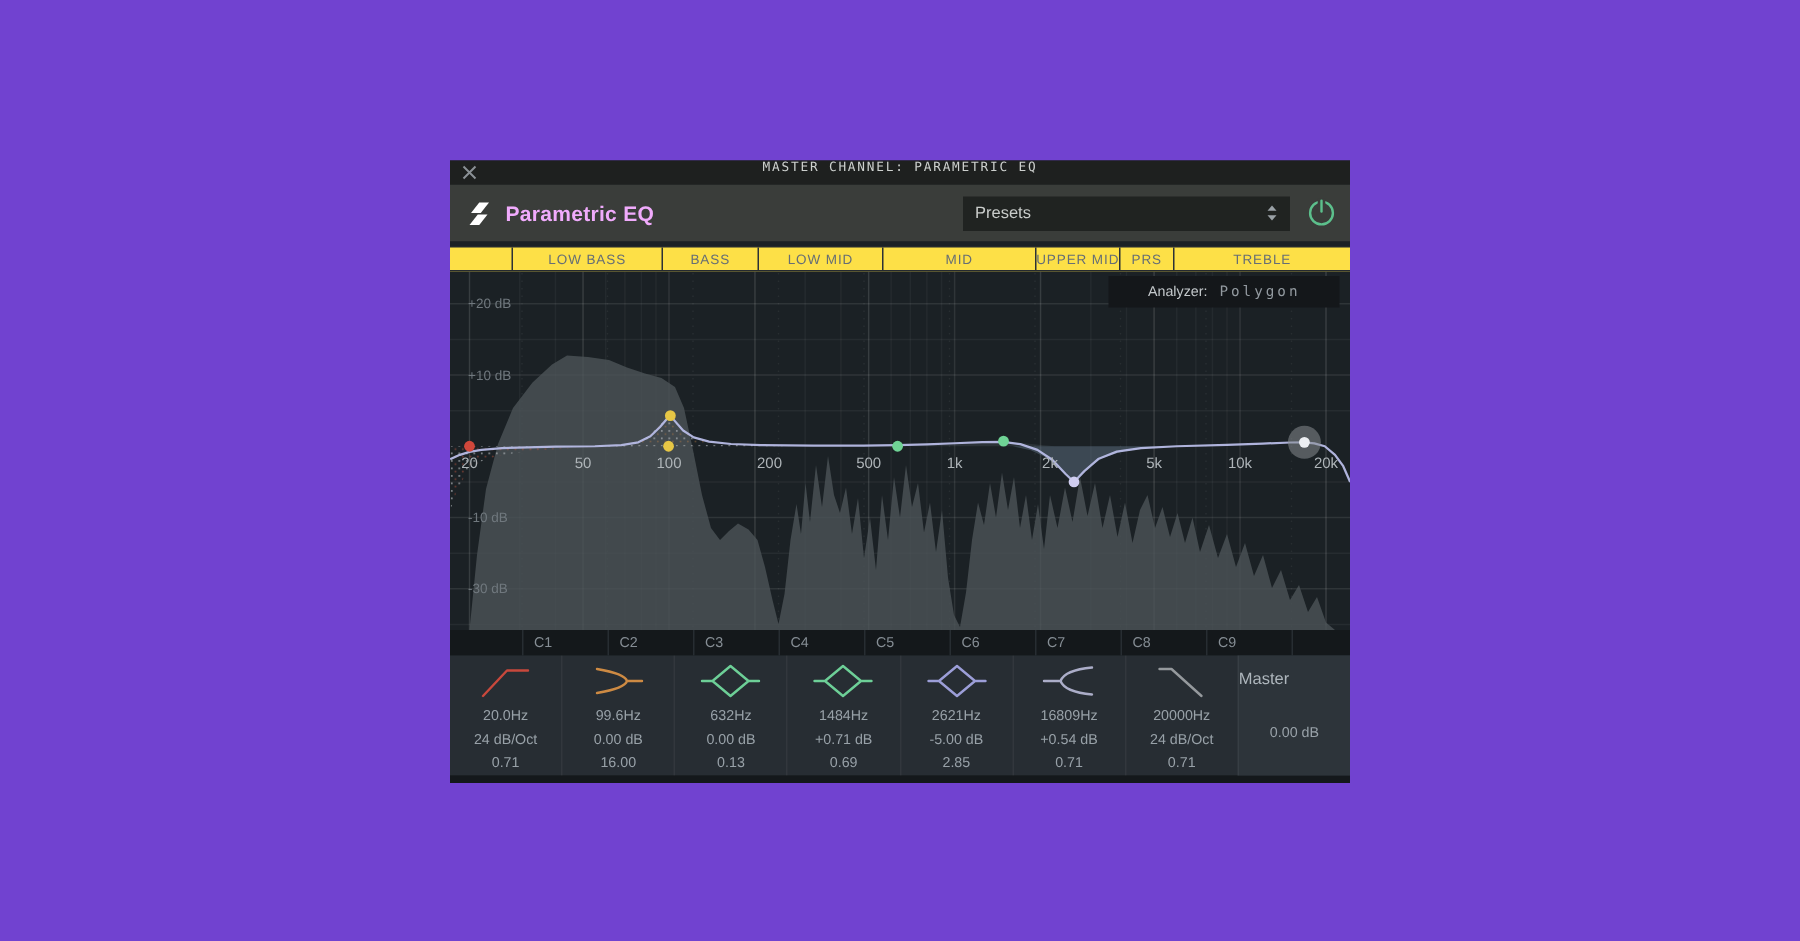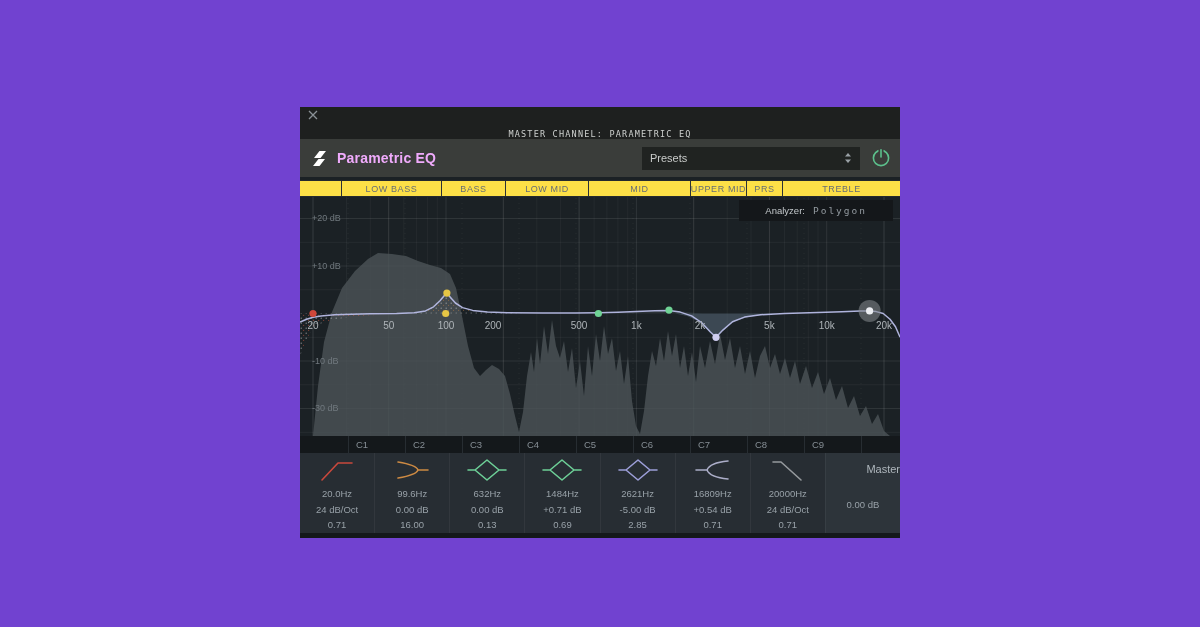--- a/index.html
+++ b/index.html
@@ -2,21 +2,21 @@
 <html><head>
 <meta charset="utf-8">
 <style>
   * { margin:0; padding:0; box-sizing:border-box; }
   html,body { width:1200px; height:627px; overflow:hidden; }
   body { background:#7142d0; font-family:"Liberation Sans", sans-serif; position:relative; }
 
   .window { position:absolute; left:300px; top:107px; width:600px; height:415px; background:#1b2125; }
 
   
-  .titlebar { height:32px; background:#1e201f; position:relative; display:flex; align-items:flex-end; }
+  .titlebar { height:16px; background:#1e201f; position:relative; display:flex; align-items:flex-start; }
   .titlebar .close { position:absolute; left:8px; top:3px; width:10px; height:10px; cursor:pointer; }
   .titlebar .t-text { width:100%; text-align:center; font-family:"DejaVu Sans Mono", monospace; font-size:8.5px; letter-spacing:1.2px; color:#cdd0ce; }
 
   
   .header { height:38px; background:#3a3d3a; display:flex; align-items:center; padding:0 8px 0 12px; }
   .logo { width:15px; height:17px; margin-right:10px; flex:none; }
   .app-title { font-size:14px; font-weight:bold; color:#f0abfc; letter-spacing:.2px; }
   .spacer { flex:1; }
   .preset-box { width:218px; height:23px; background:#202321; display:flex; align-items:center; padding:0 8px; cursor:pointer; }
   .preset-box .pv { font-size:11px; color:#c9ccca; flex:1; }
@@ -40,21 +40,21 @@
   .tab { width:57px; border-left:1px solid #272d32; color:#868e95; font-size:9.5px; display:flex; align-items:center; padding-left:7px; cursor:pointer; }
   .tab-fill { flex:1; border-left:1px solid #272d32; }
 
   
   .controls { height:80px; background:#272d33; display:flex; }
   .band-col { flex:1; display:flex; flex-direction:column; cursor:pointer; }
   .band-col + .band-col { border-left:1px solid rgba(255,255,255,.05); }
   .icon-box { height:33px; display:flex; align-items:center; justify-content:center; }
   .vals { text-align:center; font-size:9.5px; line-height:15.5px; color:#98a1a8; }
   .master { background:#2d343a; }
-  .master-label { text-align:right; font-size:11px; color:#aeb6bc; margin-top:10px; }
+  .master-label { text-align:left; font-size:11px; color:#aeb6bc; margin-top:10px; }
   .master-val { flex:1; display:flex; align-items:center; justify-content:center; font-size:9.5px; color:#98a1a8; }
   .bottom-bar { height:5px; background:#14181b; }
 </style>
 </head>
 <body>
 
 <div class="window">
 
   <div class="titlebar">
     <svg class="close" viewBox="0 0 10 10">
@@ -182,21 +182,21 @@
 
     <div class="analyzer">
       <span class="a-label">Analyzer:</span>
       <span class="a-value">Polygon</span>
     </div>
 
     <div id="freq-labels">
         <div class="ftick" style="left:-1.0px">20</div>
         <div class="ftick" style="left:74.7px">50</div>
         <div class="ftick" style="left:132.0px">100</div>
-        <div class="ftick" style="left:179px">200</div>
+        <div class="ftick" style="left:199px">200</div>
         <div class="ftick" style="left:265.1px">500</div>
         <div class="ftick" style="left:322.4px">1k</div>
         <div class="ftick" style="left:386px">2k</div>
         <div class="ftick" style="left:455.4px">5k</div>
         <div class="ftick" style="left:512.7px">10k</div>
         <div class="ftick" style="left:570.0px">20k</div>
       </div>
     <div id="db-labels">
         <div class="dbtick" style="top:36.0px">+20 dB</div>
         <div class="dbtick" style="top:83.5px">+10 dB</div>

